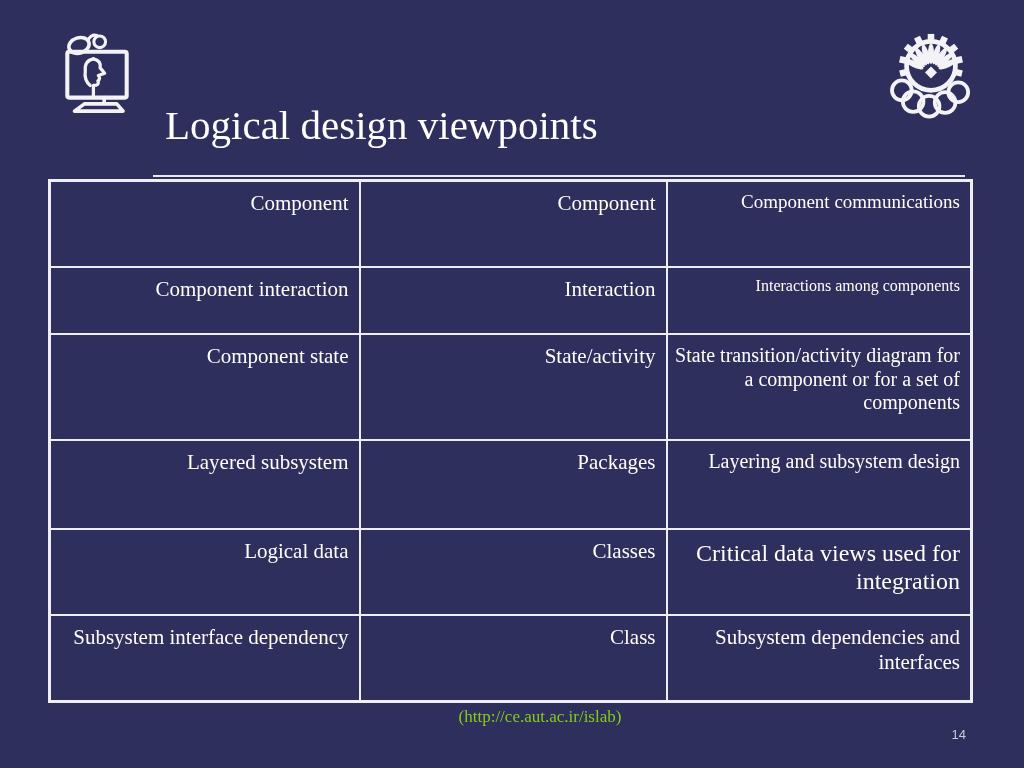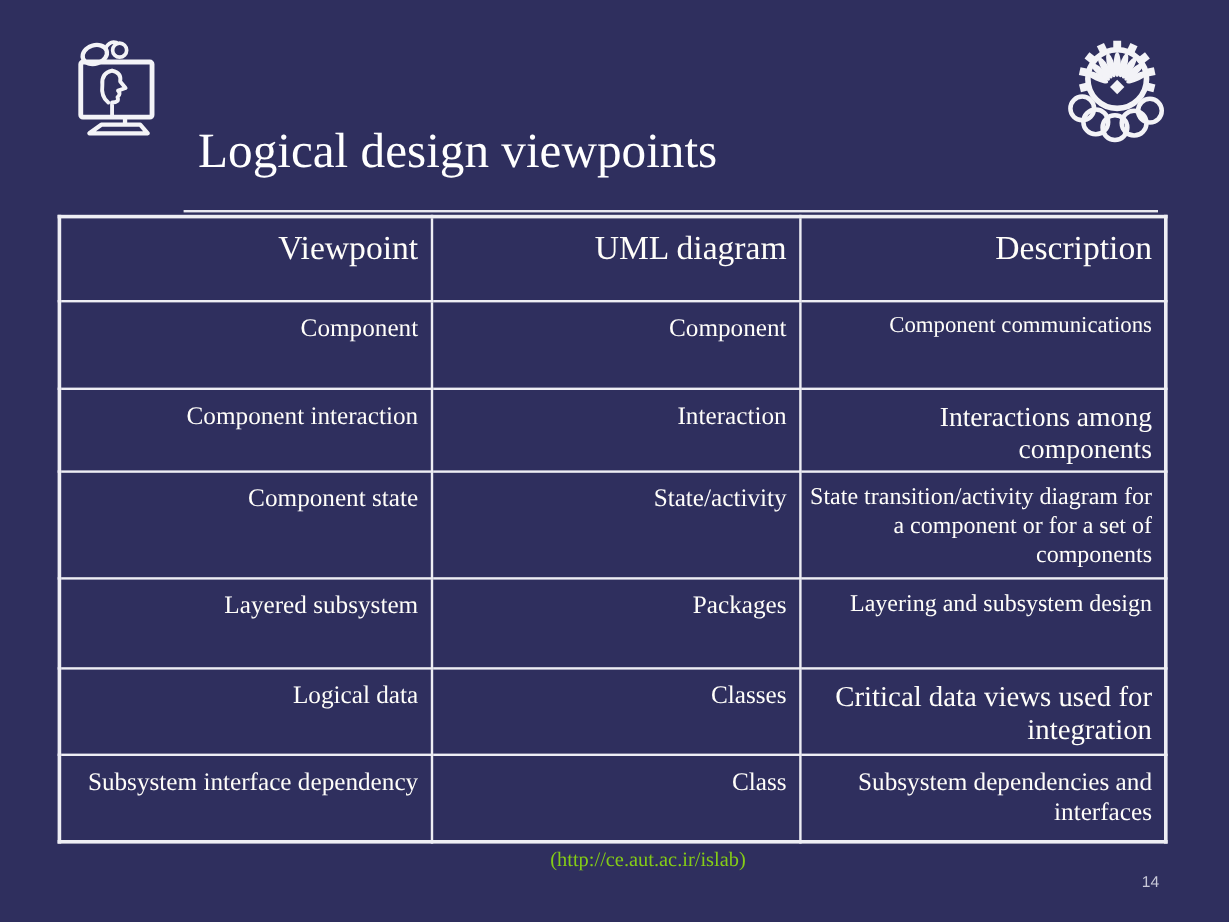--- a/index.html
+++ b/index.html
@@ -49,21 +49,21 @@
     text-align: right;
     padding: 9px 10px 4px 6px;
     font-weight: normal;
     color: #fffefa;
     line-height: 1.18;
   }
   .vp th { font-size: 28px; }
   .c-main { font-size: 21px; }
   tr.r0 { height: 70px; }
   tr.r1 { height: 72px; } tr.r1 .desc { font-size: 19px; }
-  tr.r2 { height: 56px; } tr.r2 .desc { font-size: 23px; border-radius: 20px; }
+  tr.r2 { height: 56px; } tr.r2 .desc { font-size: 16px; border-radius: 20px; }
   tr.r3 { height: 88px; } tr.r3 .desc { font-size: 20px; }
   tr.r4 { height: 74px; } tr.r4 .desc { font-size: 20px; }
   tr.r5 { height: 52px; } tr.r5 .desc { font-size: 24px; }
   tr.r6 { height: 72px; } tr.r6 .desc { font-size: 21px; }
 
   .footer {
     position: absolute; left: 385px; top: 706px;
     width: 310px; text-align: center;
   }
   .footer .fa {
@@ -139,25 +139,20 @@
   <div class="title">Logical design viewpoints</div>
   <div class="title-rule"></div>
 
   <table class="vp">
     <colgroup>
         <col style="width:310px">
         <col style="width:307px">
         <col style="width:305px">
       </colgroup>
     <tbody>
-        <tr class="r0">
-      <th>Viewpoint</th>
-      <th>UML diagram</th>
-      <th>Description</th>
-    </tr>
     <tr class="r1">
       <td class="c-main">Component</td>
       <td class="c-main">Component</td>
       <td class="desc">Component communications</td>
     </tr>
     <tr class="r2">
       <td class="c-main">Component interaction</td>
       <td class="c-main">Interaction</td>
       <td class="desc">Interactions among components</td>
     </tr>

